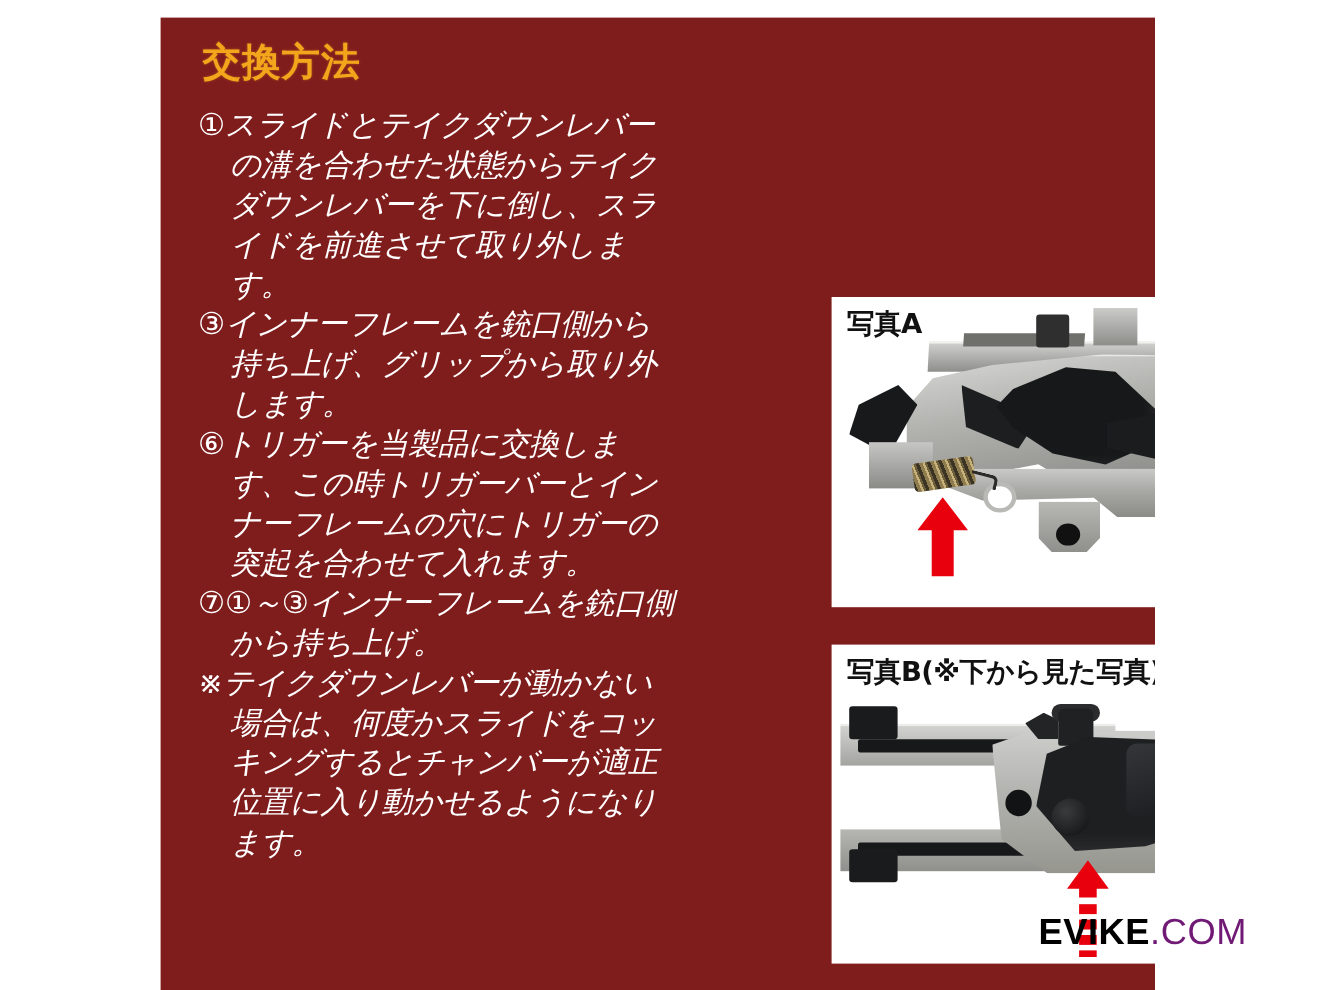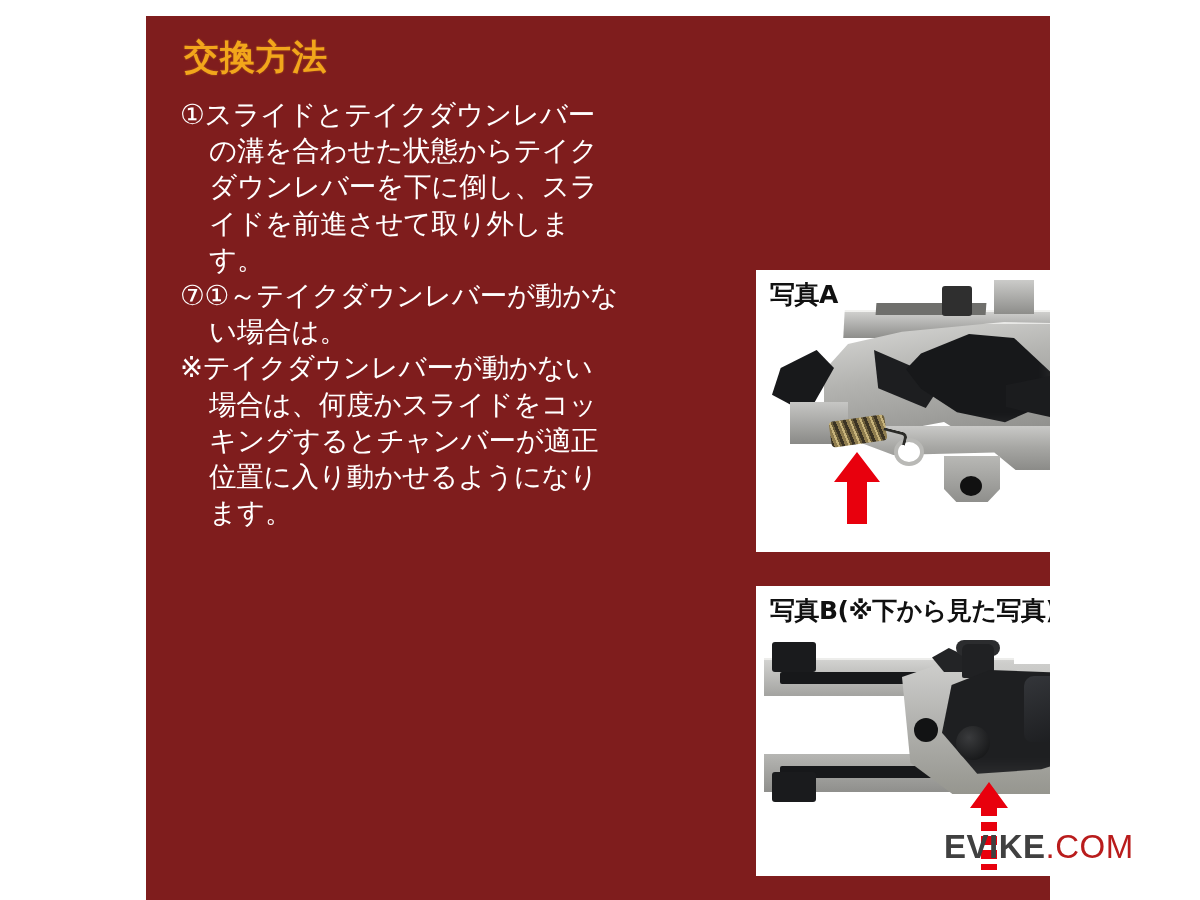--- a/index.html
+++ b/index.html
@@ -59,21 +59,21 @@
     letter-spacing: -0.2px;
   }
   .step {
     display: block;
     padding-left: 29px;
     text-indent: -29px;
     white-space: pre-wrap;
     word-break: break-all;
   }
   
-  .step.narrow { width: 410px; }
+  .step.narrow { width: 410px; font-style: italic; }
 
   
   .photo-card {
     position: absolute;
     background: #ffffff;
     overflow: hidden;
   }
   #photo-a {
     left: 610px;
     top: 254px;
@@ -356,39 +356,41 @@
     left: 944px;
     top: 828px;
     font-size: 33px;
     letter-spacing: 0.5px;
     white-space: nowrap;
     z-index: 60;
     font-family: "Liberation Sans", sans-serif;
   }
   #watermark .wm-brand {
     font-weight: bold;
-    color: #404040;
+    color: #000000;
   }
   #watermark .wm-tld {
     font-weight: normal;
-    color: #b91c1c;
+    color: #701a75;
   }
 </style>
 </head>
 <body>
 
 <div id="page">
 
   <div id="panel">
 
     <div id="title">交換方法</div>
 
     <div id="steps">
       <span class="step narrow">①スライドとテイクダウンレバーの溝を合わせた状態からテイクダウンレバーを下に倒し、スライドを前進させて取り外します。</span>
-      <span class="step narrow">⑦①～テイクダウンレバーが動かない場合は。</span>
+      <span class="step narrow">③インナーフレームを銃口側から持ち上げ、グリップから取り外します。</span>
+      <span class="step narrow">⑥トリガーを当製品に交換します、この時トリガーバーとインナーフレームの穴にトリガーの突起を合わせて入れます。</span>
+      <span class="step narrow">⑦①～③インナーフレームを銃口側から持ち上げ。</span>
       <span class="step narrow">※テイクダウンレバーが動かない場合は、何度かスライドをコッキングするとチャンバーが適正位置に入り動かせるようになります。</span>
     </div>
 
     <div class="photo-card" id="photo-a">
       <div class="photo-stage">
         <div class="pa-rail"></div>
         <div class="pa-rail-notch"></div>
         <div class="pa-block-top"></div>
         <div class="pa-block-top2"></div>
         <div class="pa-frame-main"></div>

